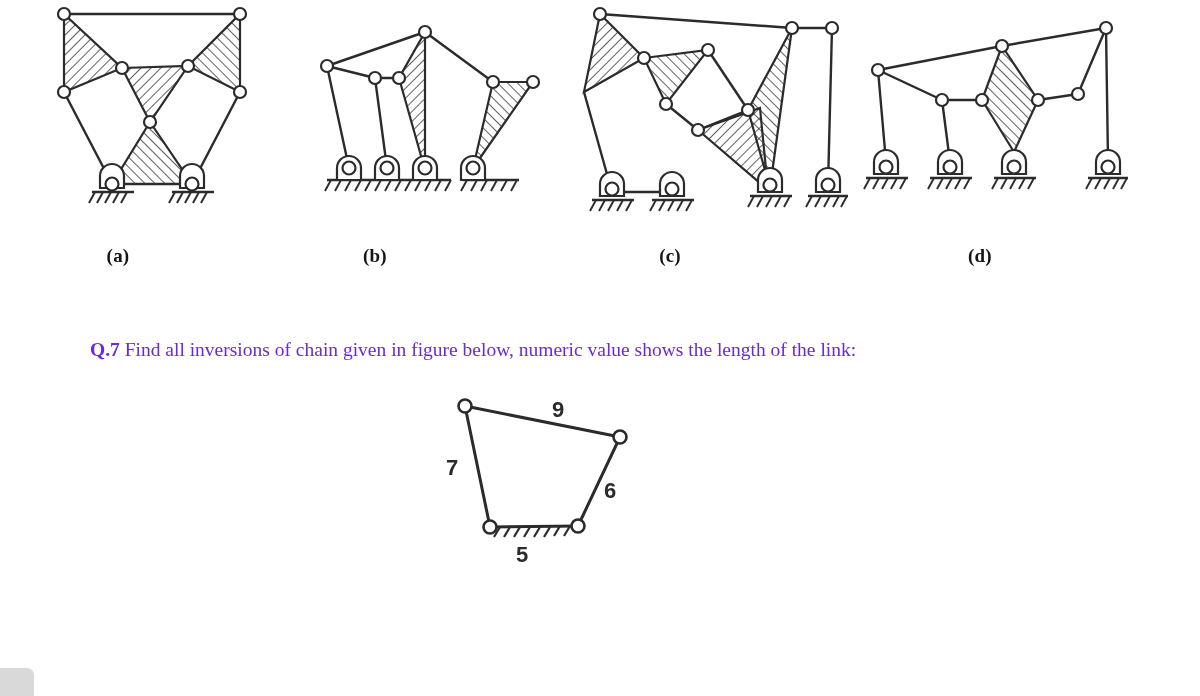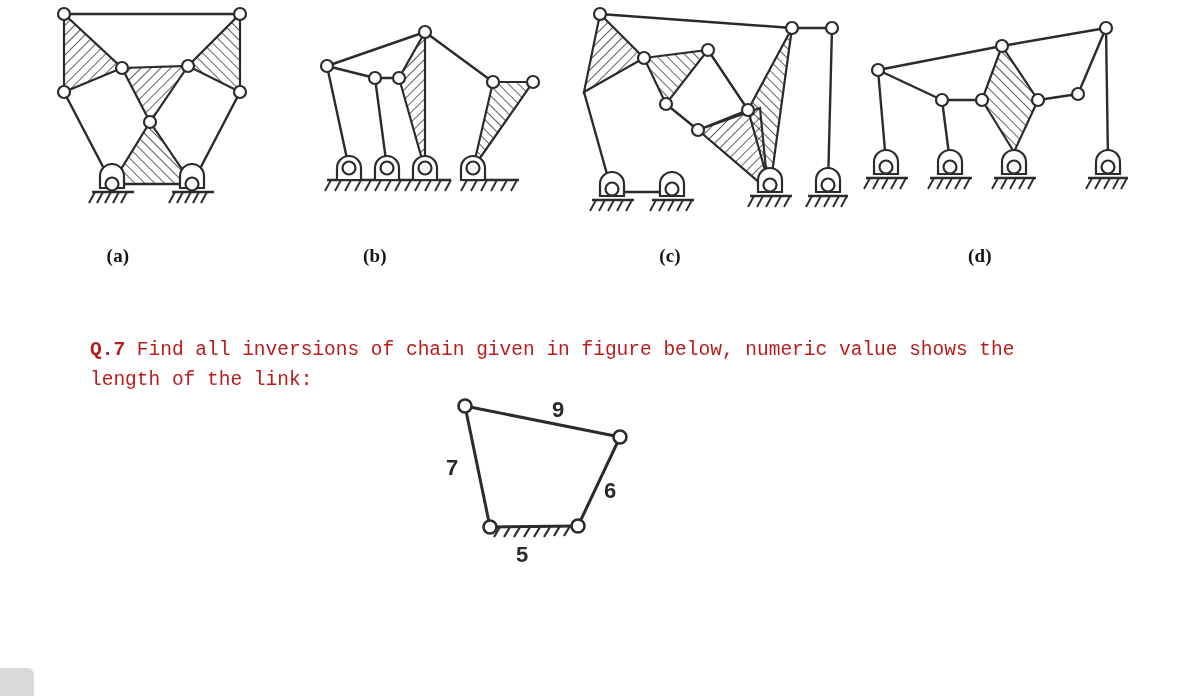--- a/index.html
+++ b/index.html
@@ -41,22 +41,22 @@
   }
 
   
   #question-block {
     position: absolute;
     left: 90px;
     top: 335px;
     width: 930px;
     font-size: 19.5px;
     line-height: 30px;
-    color: #b91c1c;
-    font-family: Liberation Mono, monospace;
+    color: #6d28d9;
+    font-family: Liberation Serif, serif;
   }
   #question-block .q-number {
     font-weight: bold;
   }
 
   
   #chain-figure {
     position: absolute;
     left: 420px;
     top: 385px;

